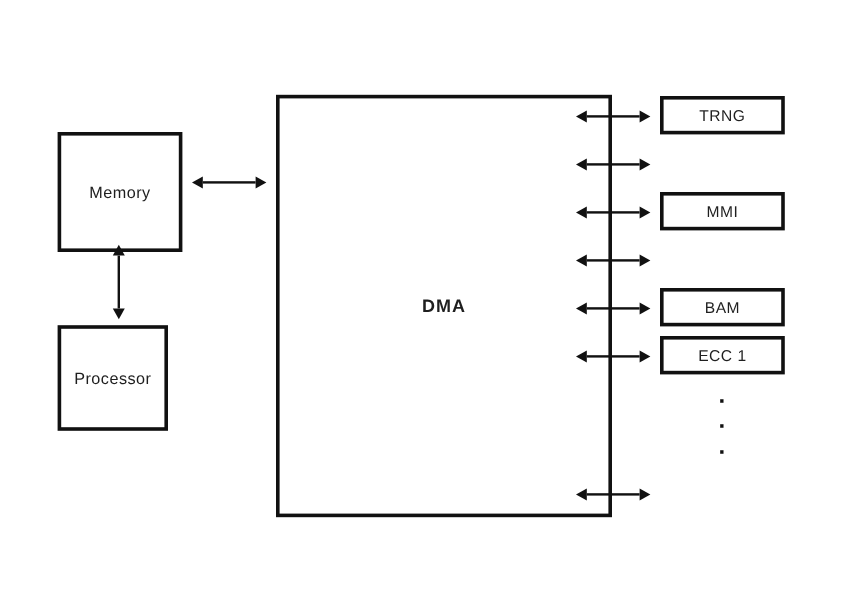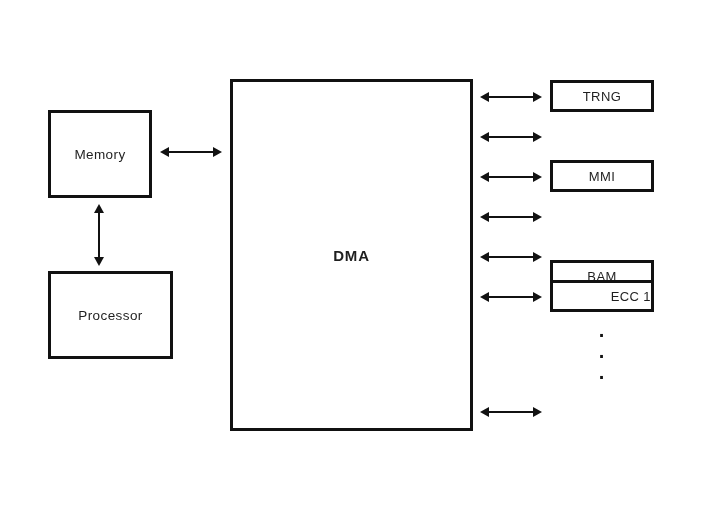--- a/index.html
+++ b/index.html
@@ -29,36 +29,36 @@
     align-items: center;
     justify-content: center;
     text-align: center;
   }
   .box span {
     font-size: 13.5px;
     letter-spacing: 0.4px;
     color: var(--text);
     white-space: nowrap;
   }
-  .box-memory    { left: 48px;  top: 110px; width: 104px; height: 88px; }
-  .box-processor { left: 48px;  top: 271px; width: 125px; height: 88px; }
-  .box-dma       { left: 230px; top: 79px;  width: 243px; height: 352px; }
+  .box-memory    { left: 48px;  top: 110px; width: 104px; height: 100px; }
+  .box-processor { left: 48px;  top: 271px; width: 92px; height: 88px; }
+  .box-dma       { left: 230px; top: 79px;  width: 280px; height: 352px; }
   .box-dma span  { font-size: 15px; font-weight: bold; letter-spacing: 0.8px; }
   .module {
     left: 550px;
     width: 104px;
     height: 32px;
   }
   .module span { font-size: 13px; }
   .m0 { top: 80px; }
   .m1 { top: 120px; }
   .m2 { top: 160px; }
   .m3 { top: 200px; }
-  .m4 { top: 240px; margin-top: 20px; }
-  .m5 { top: 280px; justify-content: flex-end; }
+  .m4 { top: 240px; }
+  .m5 { top: 280px; }
   .mk { top: 396px; height: 33px; }
   
   .arrow-h {
     position: absolute;
     width: 62px;
     height: 12px;
     display: flex;
     align-items: center;
   }
   .arrow-h .shaft { flex: 1; height: 2px; background: var(--line); }

